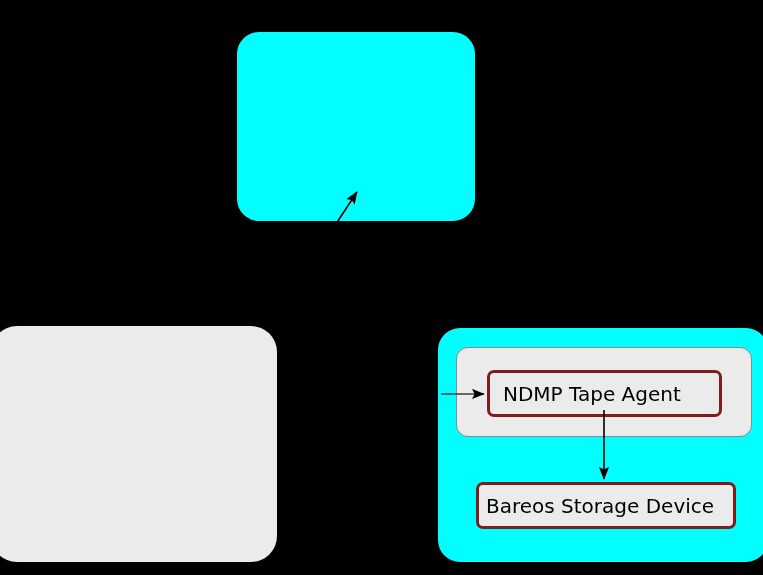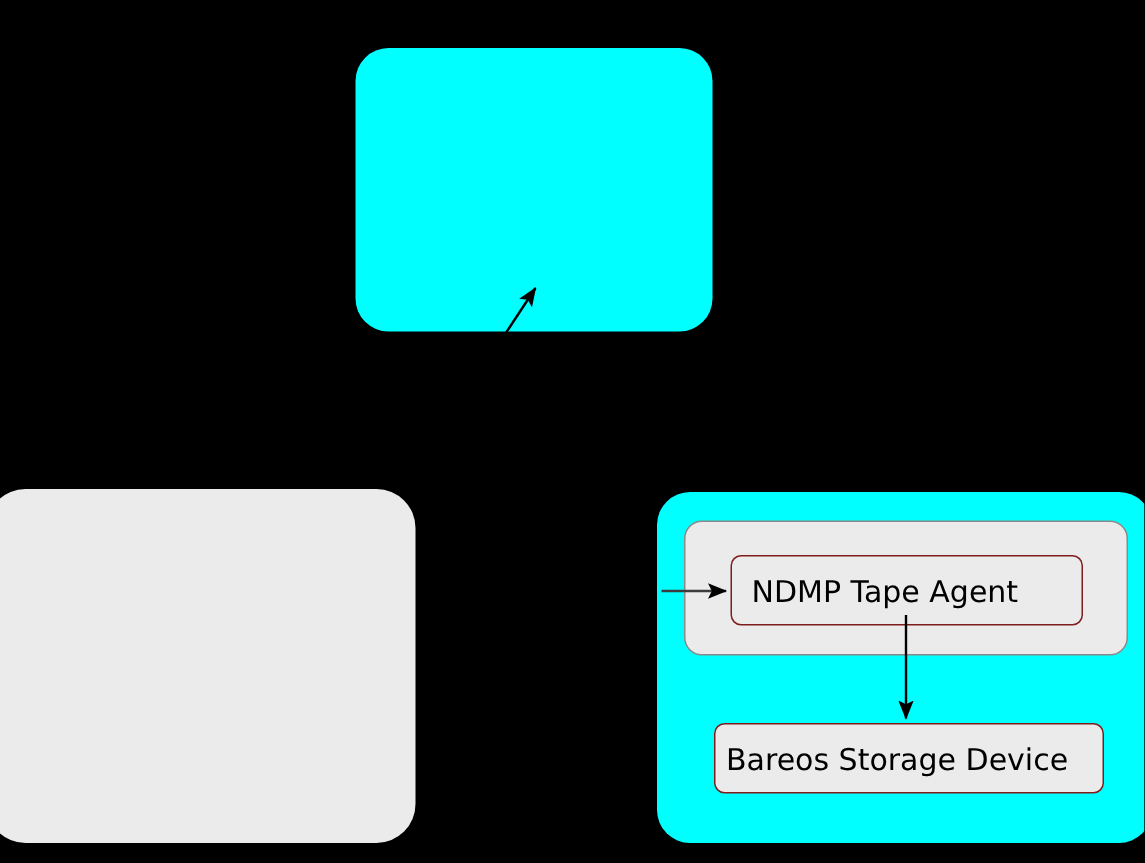--- a/index.html
+++ b/index.html
@@ -35,21 +35,21 @@
     background: #ebebeb;
     border: 1px solid #8a8a8a;
     border-radius: 12px;
     box-sizing: border-box;
   }
 
   
   .label-box {
     position: absolute;
     background: #ebebeb;
-    border: 1px solid #7f1d1d;
+    border: 3px solid #7f1d1d;
     border-radius: 7px;
     box-sizing: border-box;
     display: flex;
     align-items: center;
     color: #000000;
     white-space: pre;
   }
   .label-box .txt {
     display: block;
     white-space: pre;

